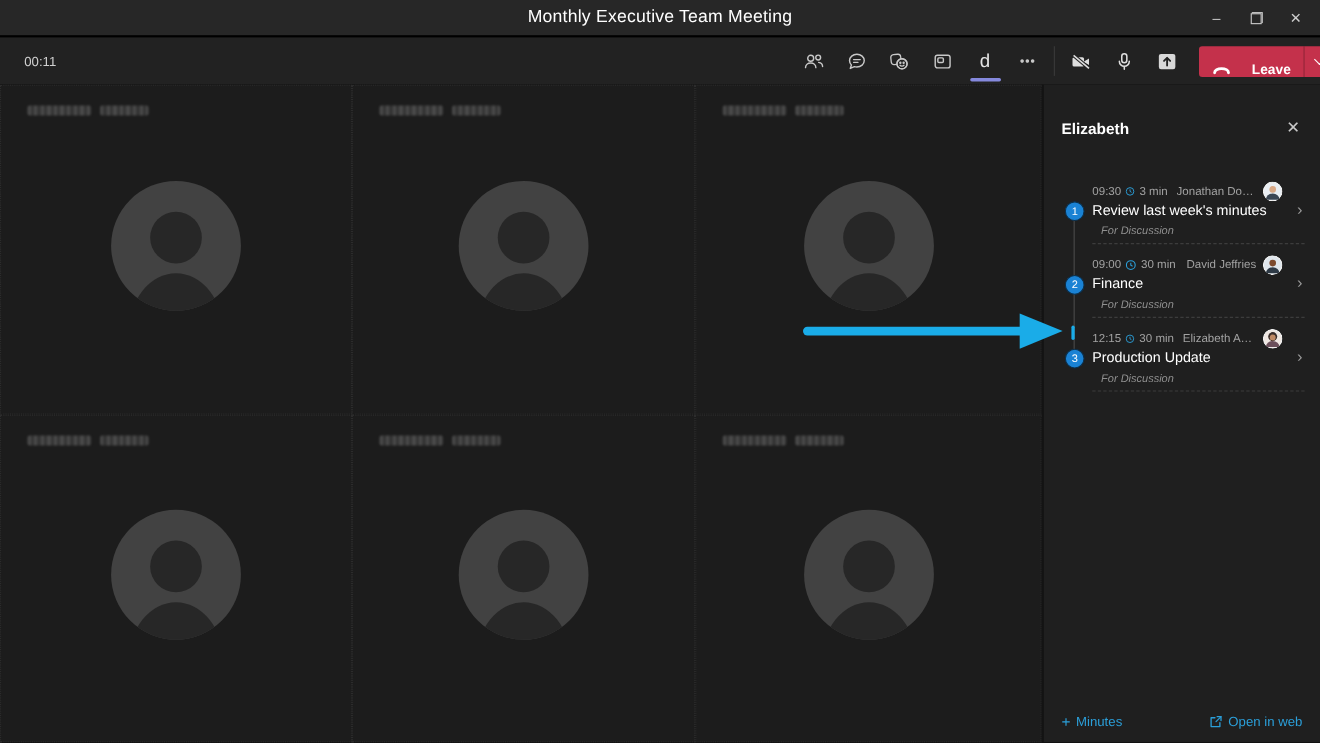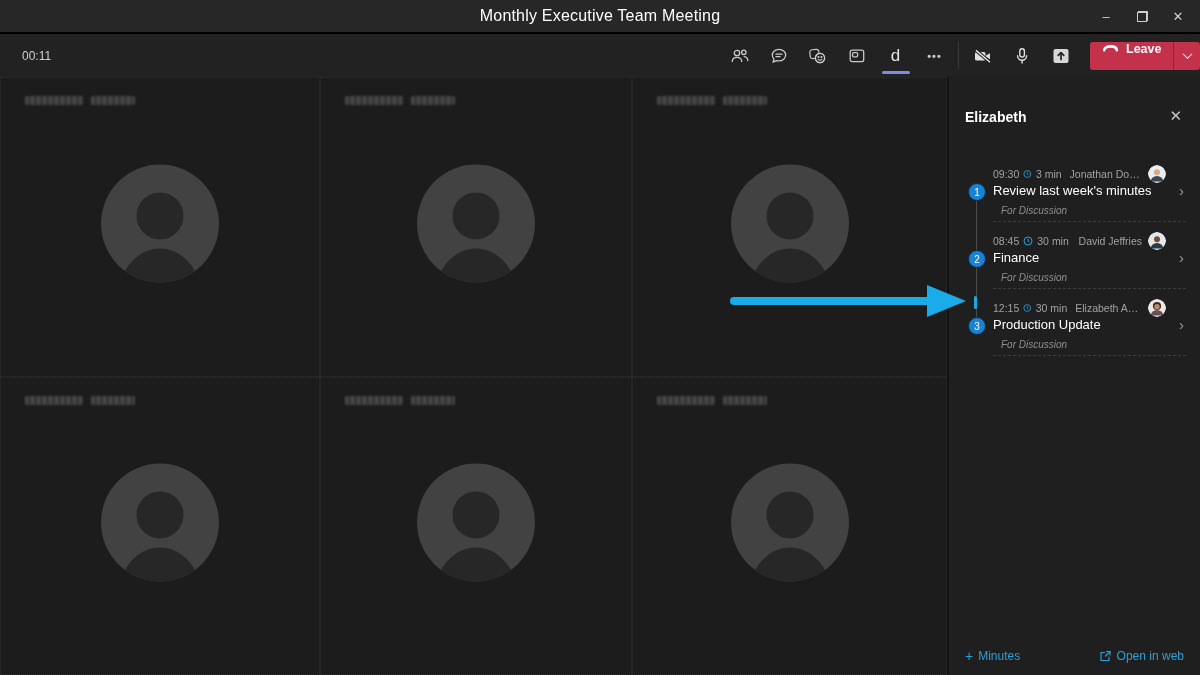--- a/index.html
+++ b/index.html
@@ -26,21 +26,21 @@
               color:#c8c8c8; position:relative; }
   .icon-btn svg { display:block; }
   .more-dots { font-size:11px; letter-spacing:1px; color:#c8c8c8; font-weight:bold; }
   .d-app { color:#e4e4e4; font-size:17px; line-height:1; font-family:"Liberation Sans",sans-serif; }
   .d-underline { position:absolute; bottom:-4px; left:50%; transform:translateX(-50%);
                  width:28px; height:2.5px; background:#8589dd; border-radius:2px; }
   .toolbar-divider { position:absolute; left:958px; top:8px; height:27px; width:1px; background:#3a3a3a; }
   .device-group { position:absolute; left:970px; display:flex; align-items:center; gap:14px; }
   .leave-btn { position:absolute; left:1090px; height:28px; display:flex; align-items:stretch;
                background:#c4314b; border-radius:3px; overflow:hidden; }
-  .leave-main { display:flex; align-items:flex-start; gap:7px; padding:0 12px; color:#fff; font-size:12.5px; font-weight:bold; }
+  .leave-main { display:flex; align-items:flex-end; gap:19px; padding:0 12px; color:#fff; font-size:12.5px; font-weight:bold; }
   .leave-sep { width:1px; background:rgba(0,0,0,.25); }
   .leave-chev { width:26px; display:flex; align-items:center; justify-content:center; }
   .chev-down { width:7px; height:7px; border-right:1.6px solid #fff; border-bottom:1.6px solid #fff;
                transform:rotate(45deg) translate(-1px,-1px); }
 
   
   .stage { position:absolute; top:77px; left:0; width:947px; height:598px; background:#191919; }
   .tile { position:absolute; background:#1c1c1c; border:1px dotted #2c2c2c; }
   .t-r0 { top:0; height:300px; } .t-r1 { top:300px; height:298px; }
   .t-c0 { left:0; width:320px; } .t-c1 { left:320px; width:312px; } .t-c2 { left:632px; width:315px; }
@@ -280,21 +280,21 @@
       </div>
       <div class="atitle">Review last week's minutes</div>
       <div class="chev-right">›</div>
       <div class="atype">For Discussion</div>
       <div class="sep"></div>
     </div>
 
     <div class="aitem">
       <div class="badge">2</div>
       <div class="meta">
-        <span>08:45</span>
+        <span>09:00</span>
         <svg width="10" height="10" viewBox="0 0 10 10" fill="none" stroke="#2b9fd9" stroke-width="1">
             <circle cx="5" cy="5" r="4"></circle>
             <path d="M5 2.8V5l1.6 1"></path>
           </svg>
         <span>30 min</span>
         <span class="spacer"></span>
         <span class="owner">David Jeffries</span>
         <span class="mini-avatar">
           <svg width="18" height="18" viewBox="0 0 18 18">
               <circle cx="9" cy="9" r="8.5" fill="#dfe6ec" stroke="#f2f2f2"></circle>

